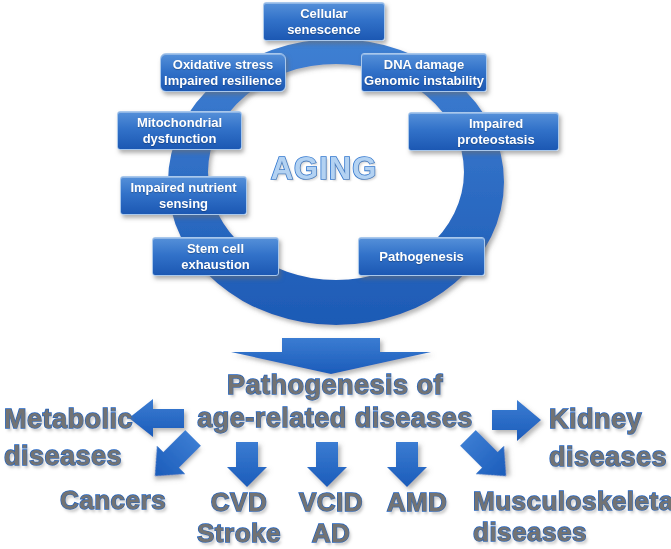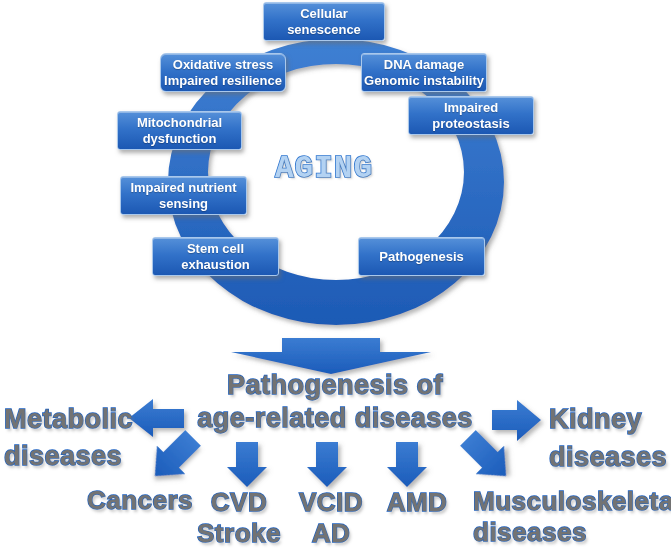--- a/index.html
+++ b/index.html
@@ -16,42 +16,42 @@
     border:1px solid #a9c8ec;border-radius:3px;color:#ffffff;
     font-size:13px;font-weight:600;line-height:16px;
     box-shadow:inset 0 1px 0 rgba(255,255,255,.35), 2px 3px 4px rgba(110,110,110,.55);
     text-shadow:0 1px 1px rgba(0,0,0,.25);
   }
   .hbox span{display:block;}
   .b-cellular{left:263px;top:2px;width:120px;height:37px;}
   .b-oxidative{left:160px;top:53px;width:124px;height:37px;border-radius:6px;}
   .b-dna{left:361px;top:53px;width:124px;height:37px;}
   .b-mito{left:117px;top:111px;width:123px;height:37px;}
-  .b-proteo{left:408px;top:96px;width:124px;height:37px;}
+  .b-proteo{left:408px;top:112px;width:124px;height:37px;padding-left:25px;}
   .b-nutrient{left:120px;top:176px;width:125px;height:37px;}
   .b-epigenetic{left:407px;top:178px;width:124px;height:38px;}
   .b-stemcell{left:152px;top:237px;width:125px;height:37px;}
   .b-inflammation{left:358px;top:237px;width:125px;height:37px;}
   
   .wordart{
     position:absolute;z-index:2;font-weight:bold;color:#737373;
     -webkit-text-stroke:1.4px #1d61c1;paint-order:stroke fill;
     text-shadow:2px 3px 3px rgba(130,130,130,.45);
     letter-spacing:.5px;white-space:nowrap;
   }
   .wordart span{display:block;}
   .aging{
     left:264px;top:151px;width:120px;text-align:center;font-size:31px;
     color:#b3d2f2;-webkit-text-stroke:1.6px #2e75cf;
-    text-shadow:2px 2px 2px rgba(150,150,150,.35);letter-spacing:1px;font-family:Liberation Mono, monospace;
+    text-shadow:2px 2px 2px rgba(150,150,150,.35);letter-spacing:1px;
   }
   .funnel-title{left:130px;top:369px;width:410px;text-align:center;font-size:27px;line-height:33px;}
   .o-metabolic{left:4px;top:401px;font-size:27px;line-height:37px;text-align:left;}
   .o-kidney{left:549px;top:400px;font-size:27px;line-height:38px;text-align:left;}
-  .o-cancers{left:60px;top:485px;width:120px;text-align:center;font-size:26px;line-height:30px;margin-left:20px;}
+  .o-cancers{left:60px;top:485px;width:120px;font-size:26px;line-height:30px;}
   .o-cvd{left:189px;top:487px;width:100px;text-align:center;font-size:26px;line-height:31px;}
   .o-ad{left:281px;top:487px;width:100px;text-align:center;font-size:26px;line-height:31px;}
   .o-amd{left:367px;top:487px;width:100px;text-align:center;font-size:26px;line-height:31px;}
   .o-musculo{left:473px;top:486px;font-size:26px;line-height:31px;text-align:left;}
 </style>
 </head>
 <body>
 
 <div id="canvas">
 

